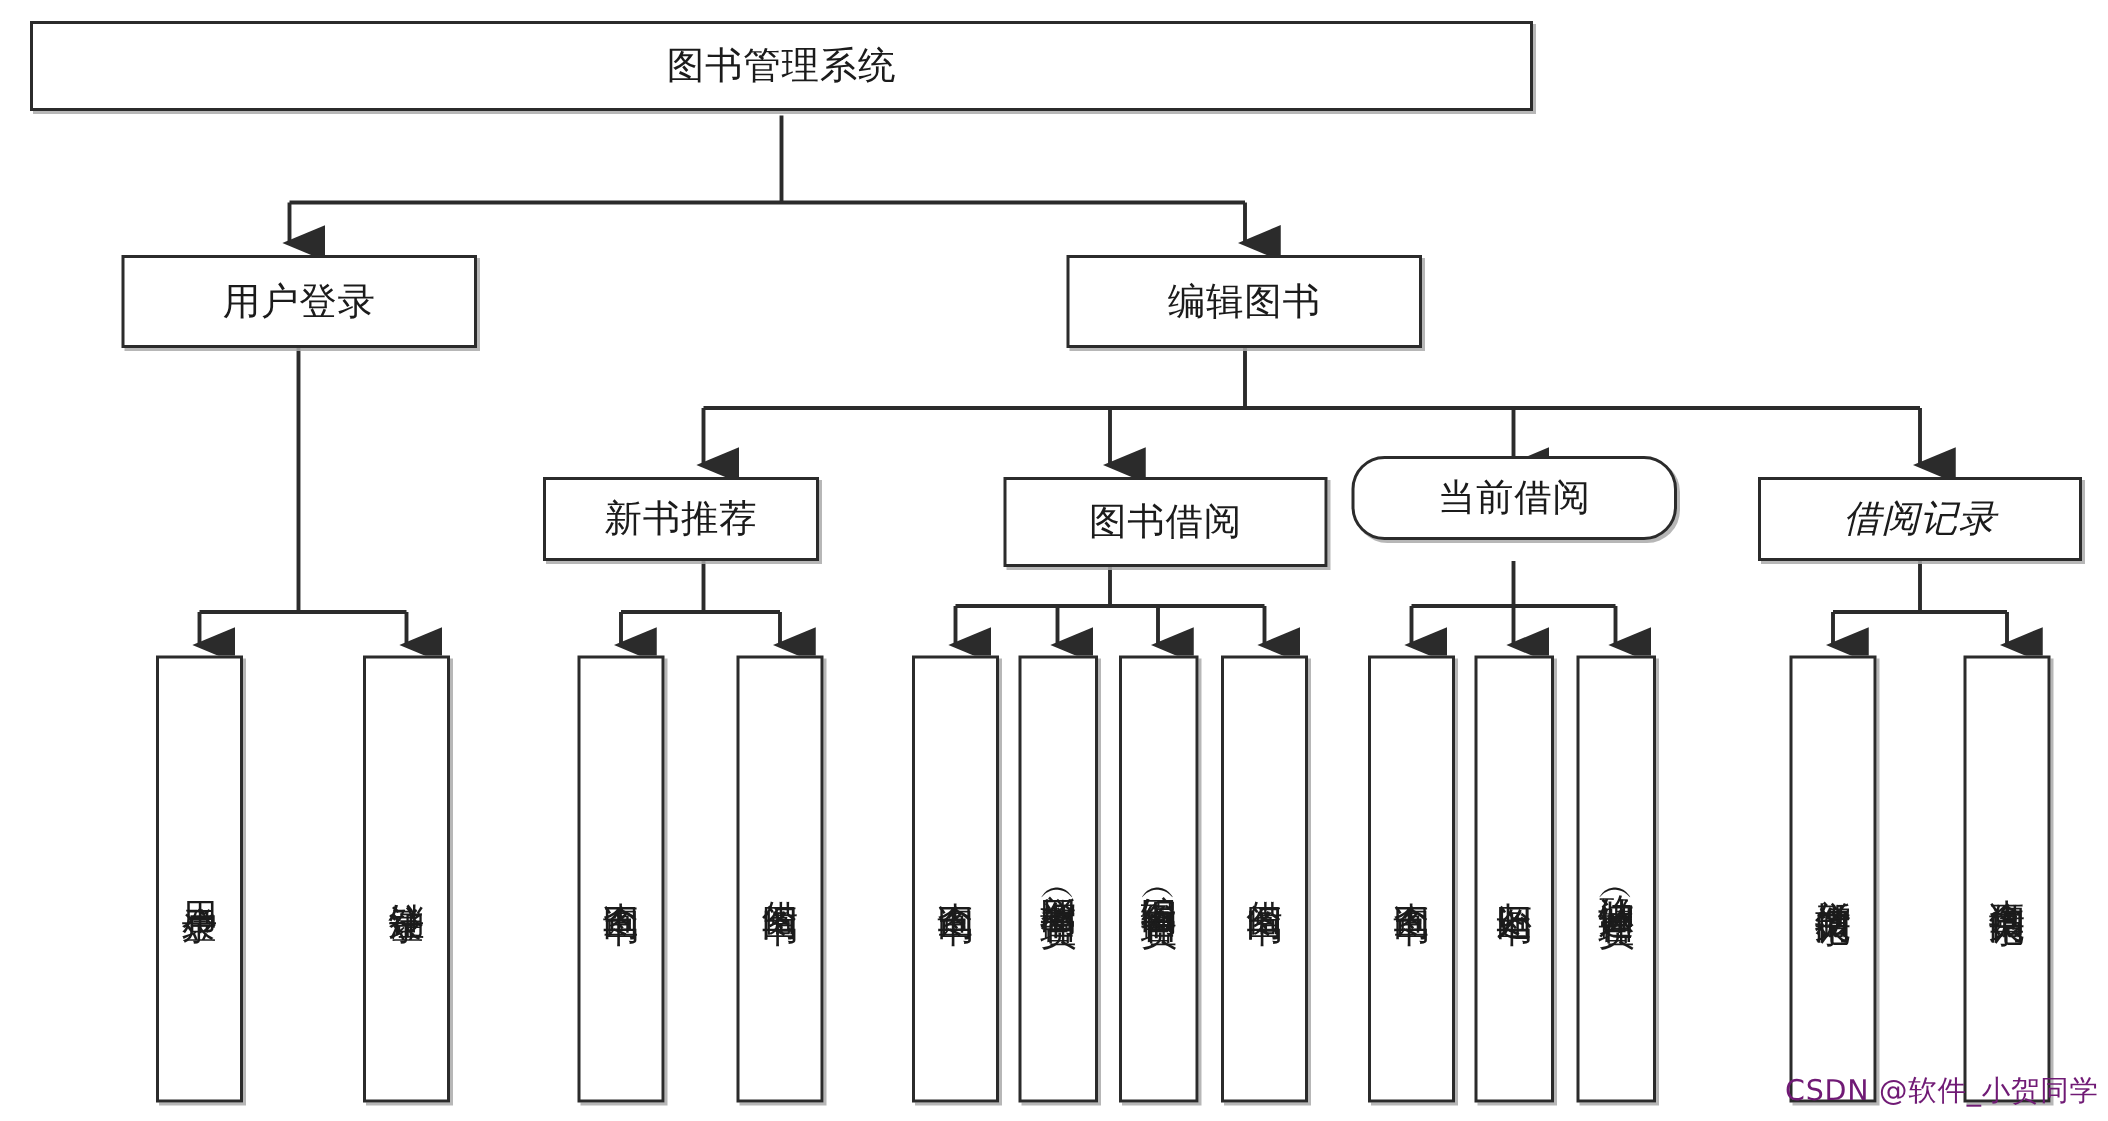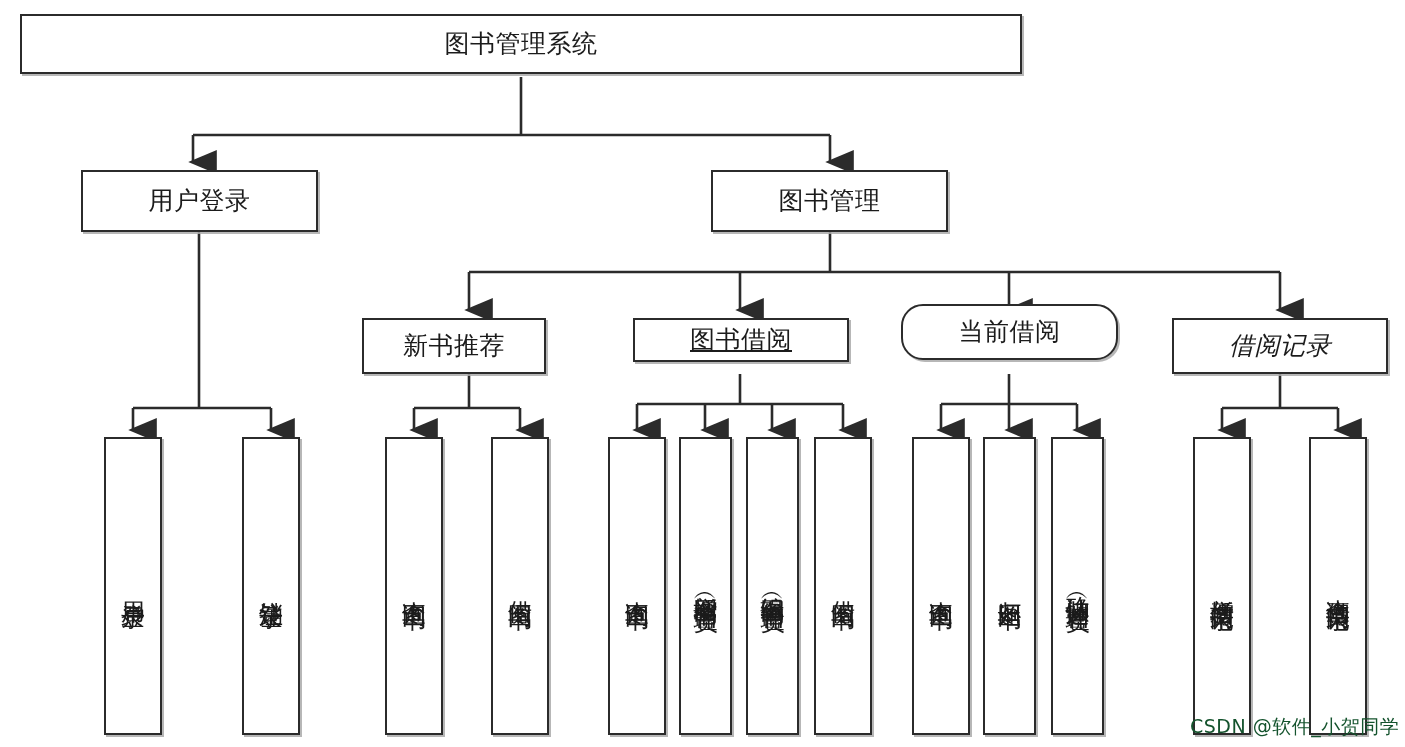--- a/index.html
+++ b/index.html
@@ -51,21 +51,21 @@
     writing-mode: vertical-rl;
     text-orientation: upright;
     font-size: 24px;
     letter-spacing: 2px;
     line-height: 1.0;
   }
   .node.root .label { font-size: 25px; }
   .watermark {
     position: absolute;
     font-size: 19px;
-    color: #14532d;
+    color: #701a75;
     white-space: nowrap;
     letter-spacing: 0.5px;
     user-select: none;
   }
 </style>
 </head>
 <body>
 
 <div id="canvas">
 
@@ -120,27 +120,27 @@
   </svg>
 
   <div class="node horizontal root" style="left:20px; top:14px; width:1002px; height:60px;">
     <span class="label">图书管理系统</span>
   </div>
 
   <div class="node horizontal" style="left:81px; top:170px; width:237px; height:62px;">
     <span class="label">用户登录</span>
   </div>
   <div class="node horizontal" style="left:711px; top:170px; width:237px; height:62px;">
-    <span class="label">图书管理</span>
+    <span class="label">编辑图书</span>
   </div>
 
   <div class="node horizontal" style="left:362px; top:318px; width:184px; height:56px;">
     <span class="label">新书推荐</span>
   </div>
-  <div class="node horizontal" style="left:633px; top:318px; width:216px; height:44px;text-decoration:underline;">
+  <div class="node horizontal" style="left:669px; top:318px; width:216px; height:60px;">
     <span class="label">图书借阅</span>
   </div>
   <div class="node horizontal" style="left:901px; top:304px; width:217px; height:56px;border-radius:22px;">
     <span class="label">当前借阅</span>
   </div>
   <div class="node horizontal" style="left:1172px; top:318px; width:216px; height:56px;font-style:italic;">
     <span class="label">借阅记录</span>
   </div>
 
   <div class="node vertical" style="left:104px; top:437px; width:58px; height:298px;">

